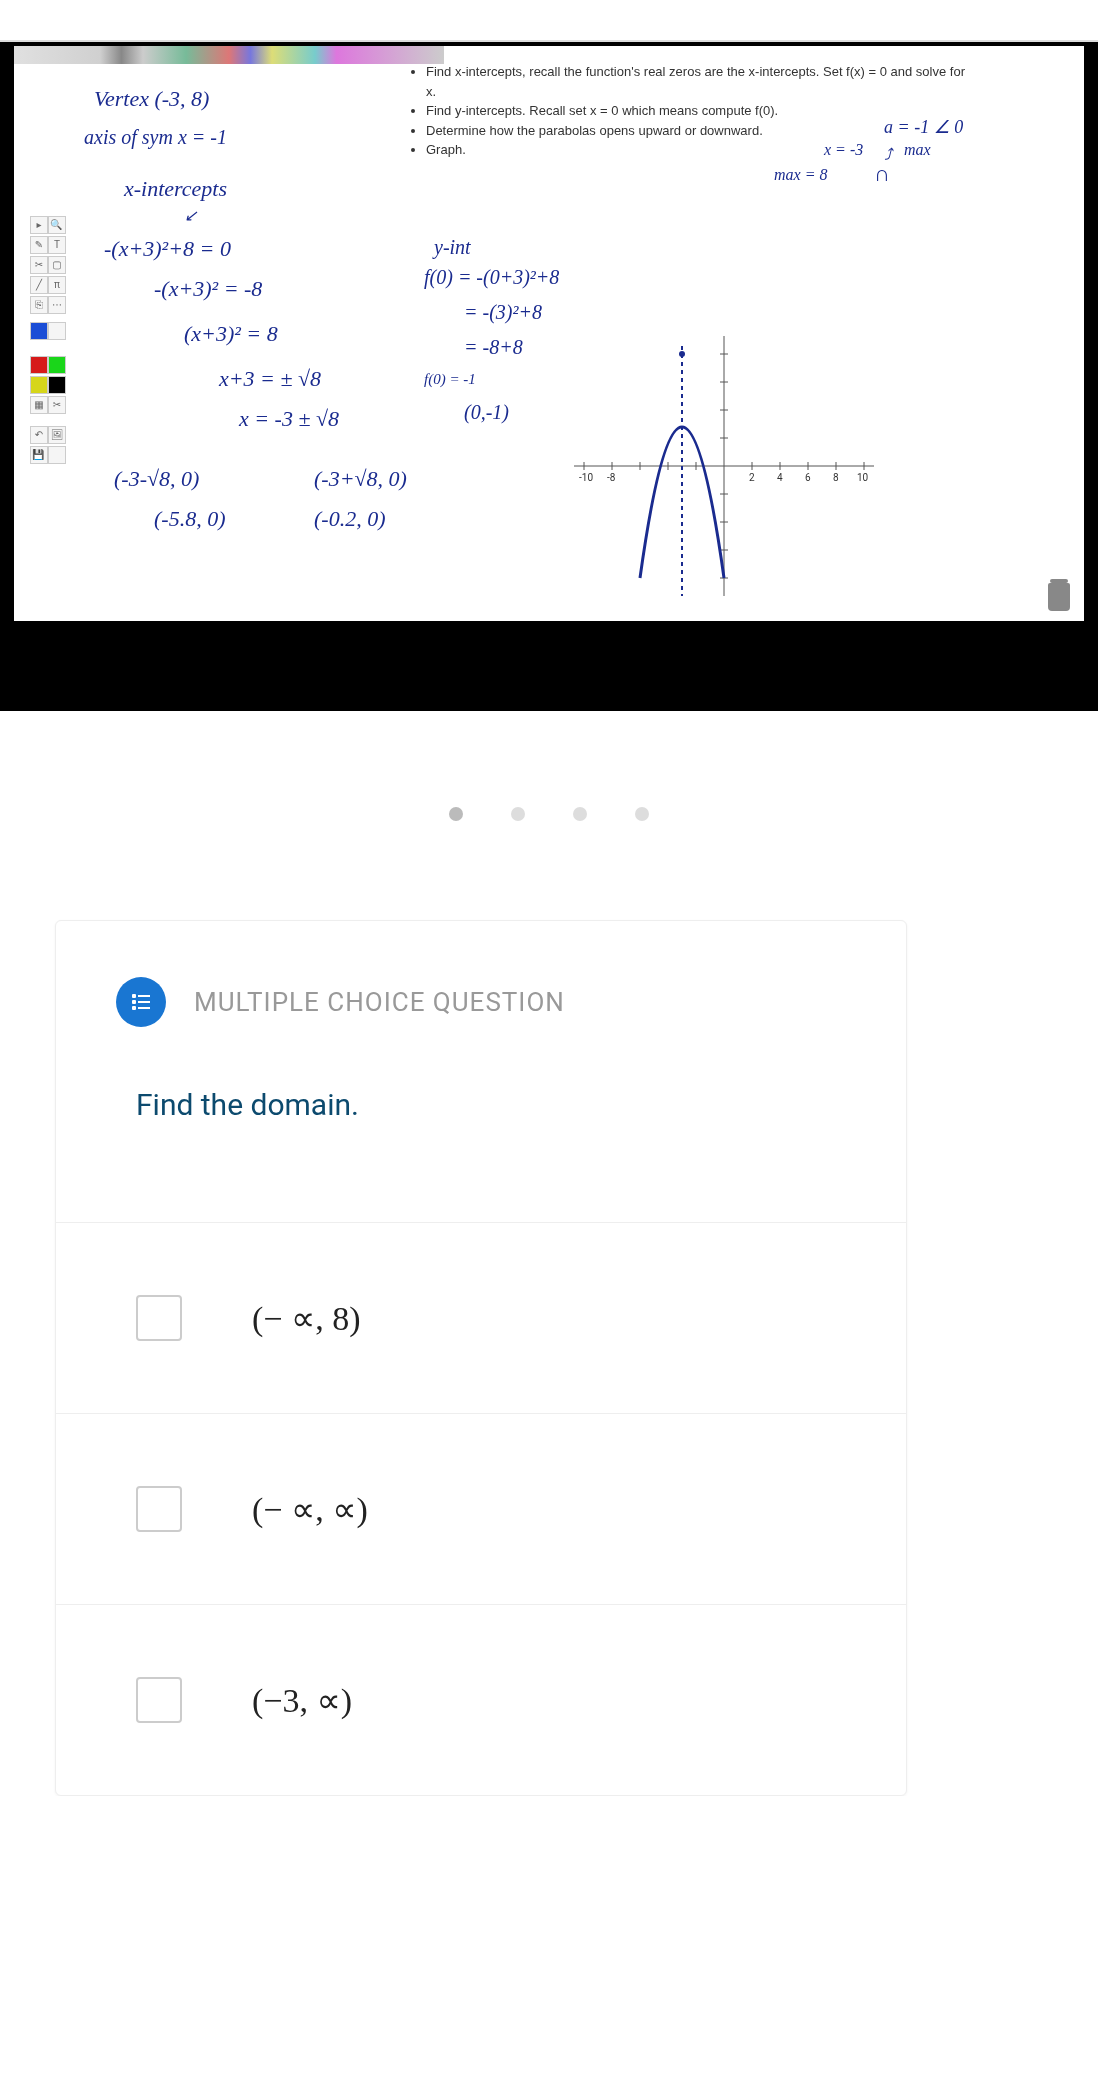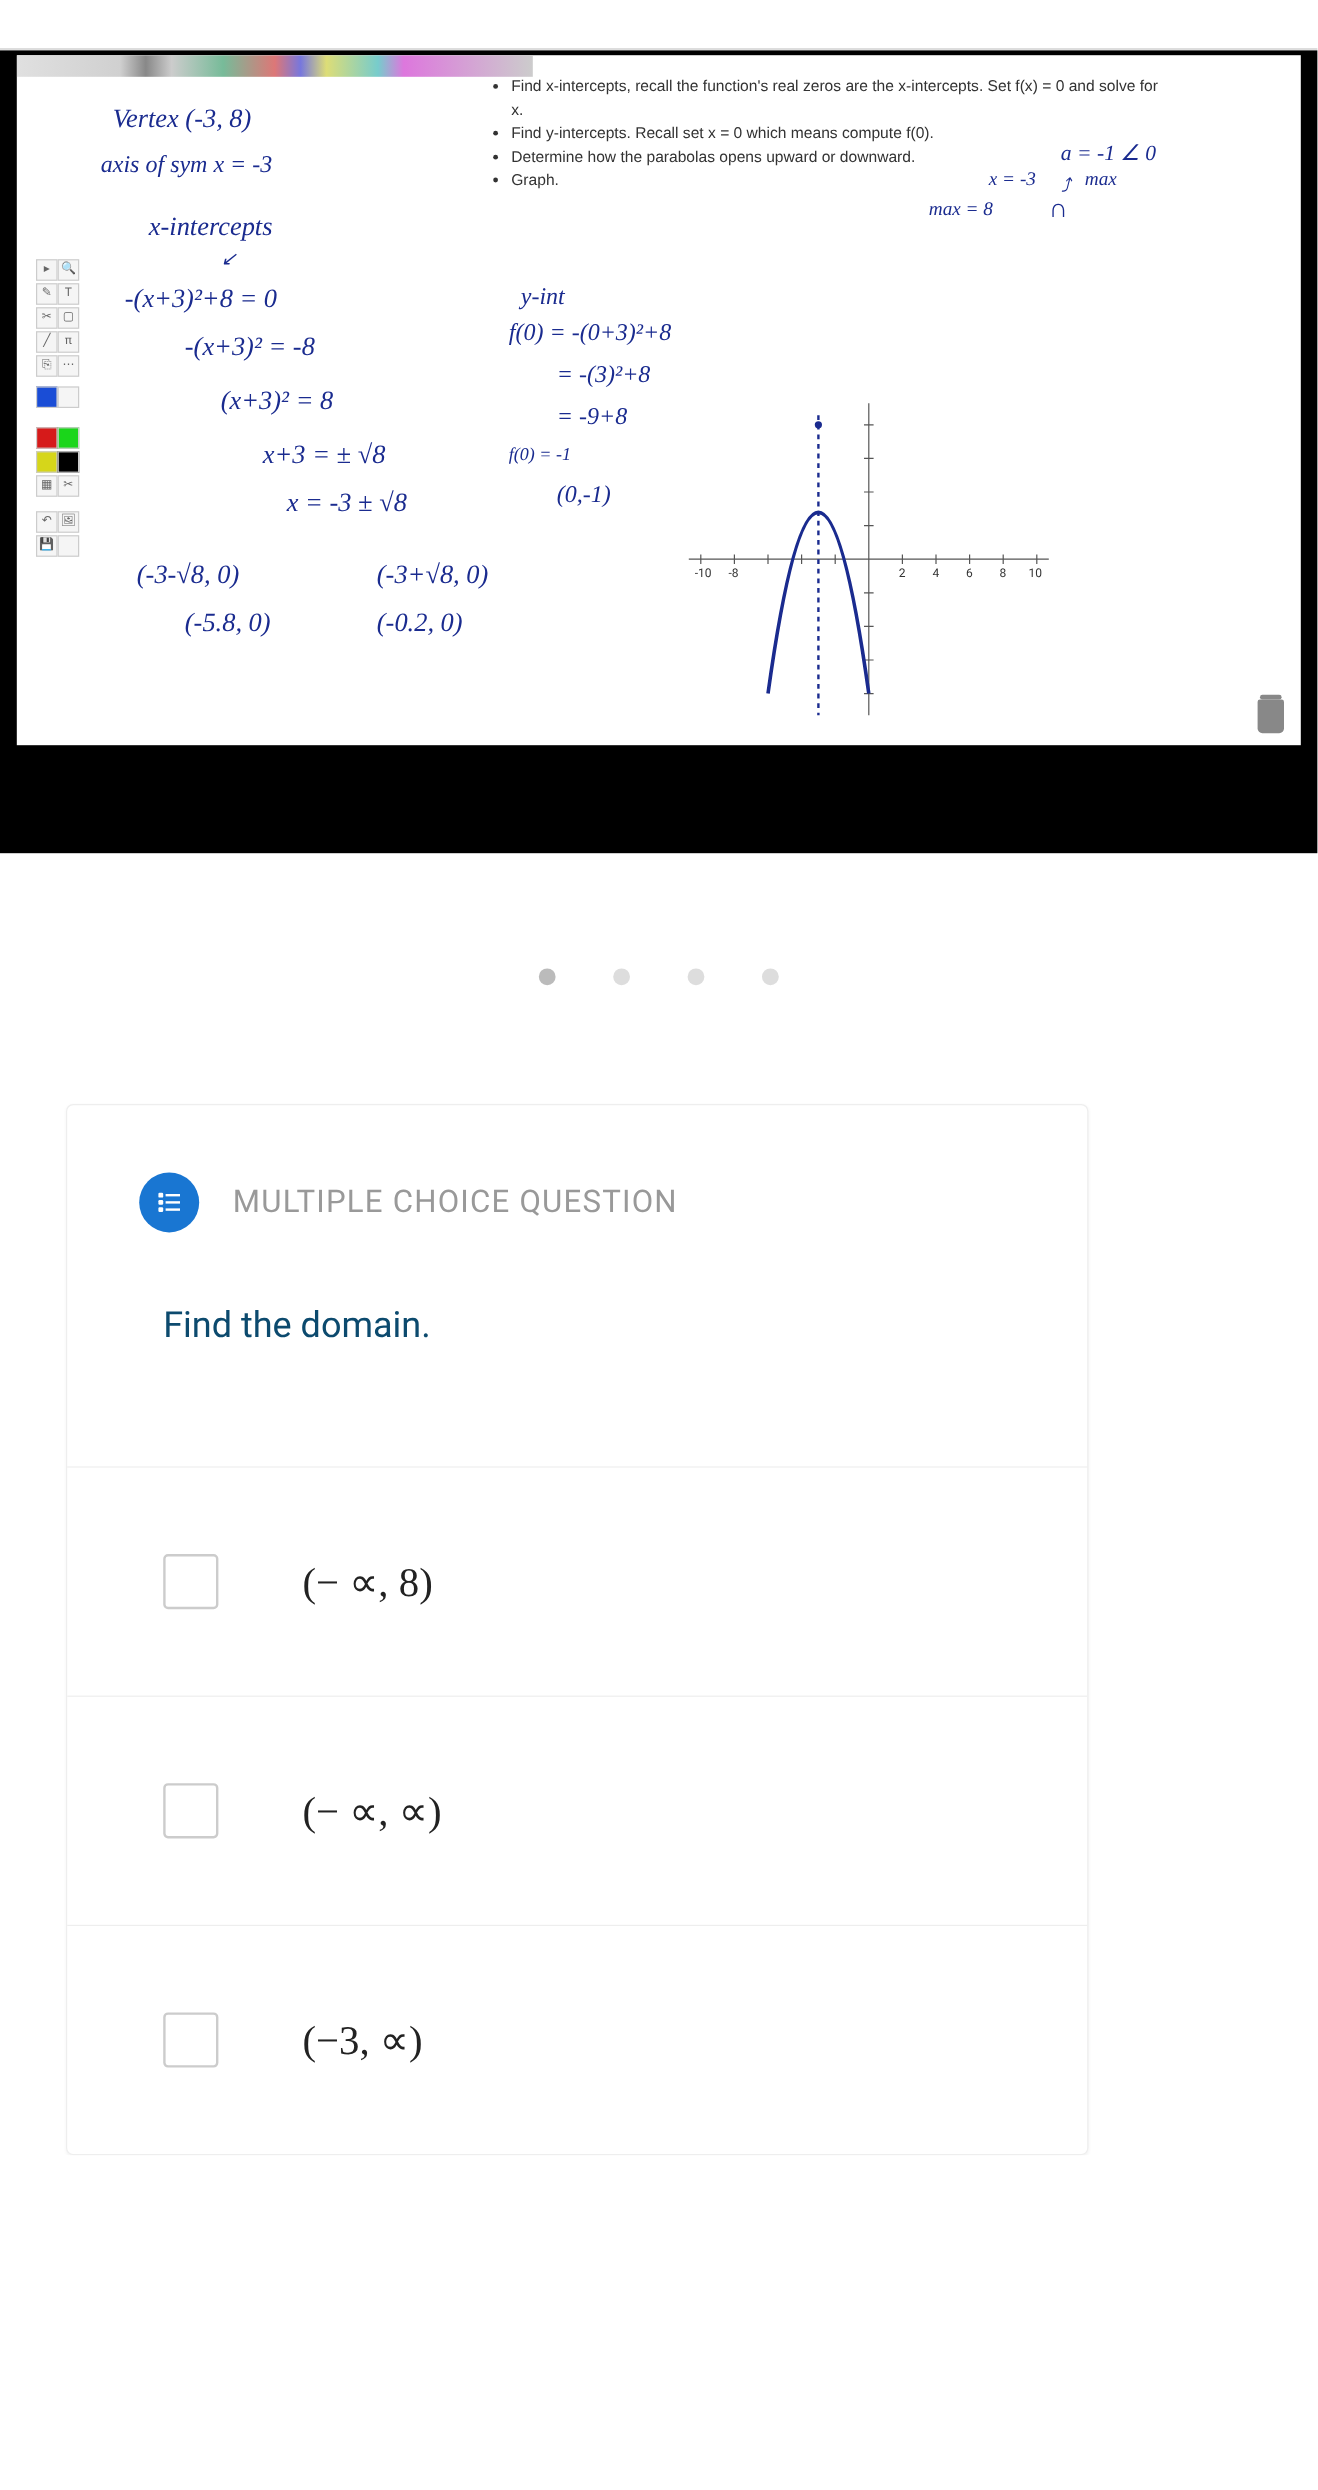--- a/index.html
+++ b/index.html
@@ -107,37 +107,37 @@
         <li>Find x-intercepts, recall the function's real zeros are the x-intercepts. Set f(x) = 0 and solve for x.</li>
         <li>Find y-intercepts. Recall set x = 0 which means compute f(0).</li>
         <li><span>Determine how the parabolas opens upward or downward.</span>
         </li>
         <li><span>Graph.</span>
         </li>
       </ul>
     </div>
 
     <div class="hand" style="left:80px;top:40px;font-size:22px">Vertex (-3, 8)</div>
-    <div class="hand" style="left:70px;top:80px;font-size:20px">axis of sym  x = -3</div>
+    <div class="hand" style="left:70px;top:80px;font-size:20px">axis of sym  x = -1</div>
     <div class="hand" style="left:110px;top:130px;font-size:22px">x-intercepts</div>
     <div class="hand" style="left:170px;top:160px;font-size:16px">↙</div>
     <div class="hand" style="left:90px;top:190px;font-size:22px">-(x+3)²+8 = 0</div>
     <div class="hand" style="left:140px;top:230px;font-size:22px">-(x+3)² = -8</div>
     <div class="hand" style="left:170px;top:275px;font-size:22px">(x+3)² = 8</div>
     <div class="hand" style="left:205px;top:320px;font-size:22px">x+3 = ± √8</div>
     <div class="hand" style="left:225px;top:360px;font-size:22px">x = -3 ± √8</div>
     <div class="hand" style="left:100px;top:420px;font-size:22px">(-3-√8, 0)</div>
     <div class="hand" style="left:300px;top:420px;font-size:22px">(-3+√8, 0)</div>
     <div class="hand" style="left:140px;top:460px;font-size:22px">(-5.8, 0)</div>
     <div class="hand" style="left:300px;top:460px;font-size:22px">(-0.2, 0)</div>
 
     <div class="hand" style="left:420px;top:190px;font-size:20px">y-int</div>
     <div class="hand" style="left:410px;top:220px;font-size:20px">f(0) = -(0+3)²+8</div>
     <div class="hand" style="left:450px;top:255px;font-size:20px">= -(3)²+8</div>
-    <div class="hand" style="left:450px;top:290px;font-size:20px">= -9+8</div>
+    <div class="hand" style="left:450px;top:290px;font-size:20px">= -8+8</div>
     <div class="hand" style="left:410px;top:325px;font-size:15px">f(0) = -1</div>
     <div class="hand" style="left:450px;top:355px;font-size:20px">(0,-1)</div>
 
     <div class="hand" style="left:870px;top:70px;font-size:18px">a = -1 ∠ 0</div>
     <div class="hand" style="left:810px;top:95px;font-size:16px">x = -3</div>
     <div class="hand" style="left:890px;top:95px;font-size:16px">max</div>
     <div class="hand" style="left:870px;top:100px;font-size:16px">⤴</div>
     <div class="hand" style="left:760px;top:120px;font-size:16px">max = 8</div>
     <div class="hand" style="left:860px;top:115px;font-size:22px">∩</div>
 

